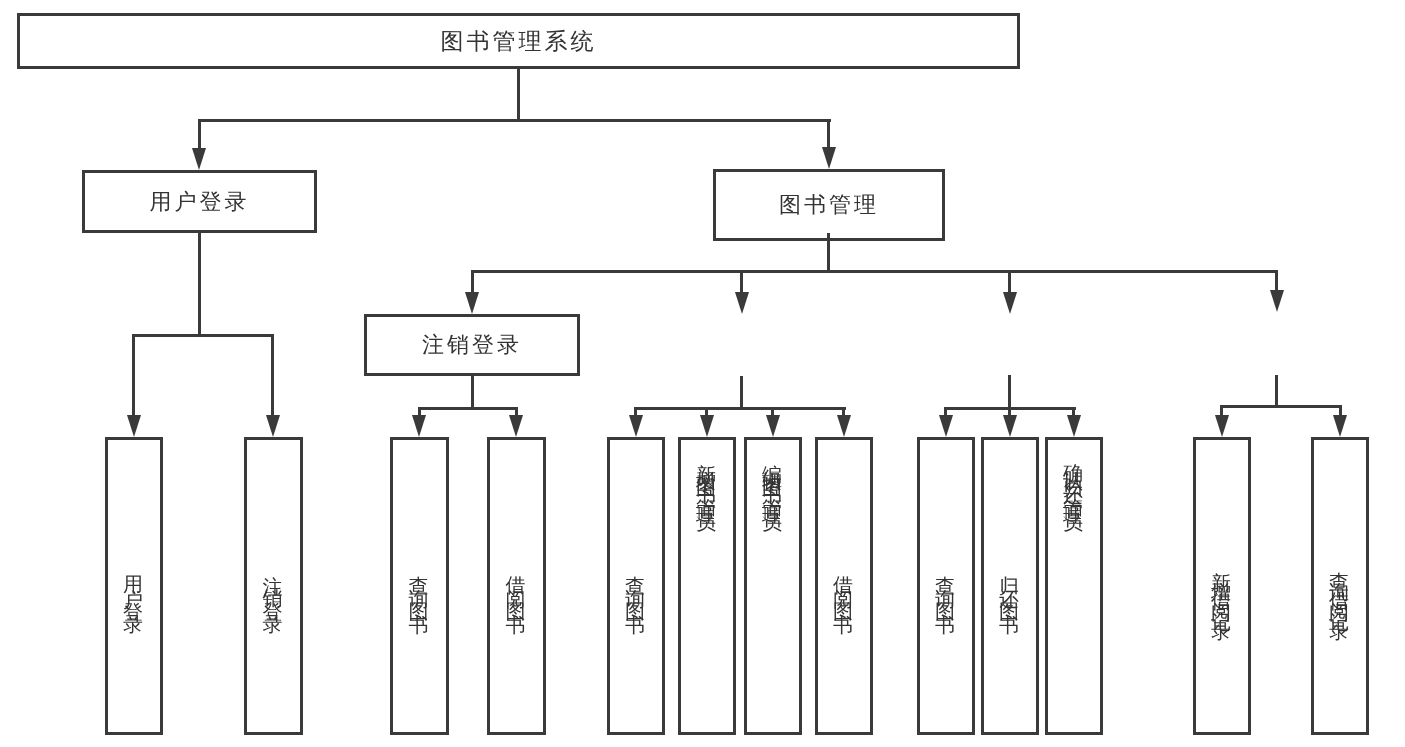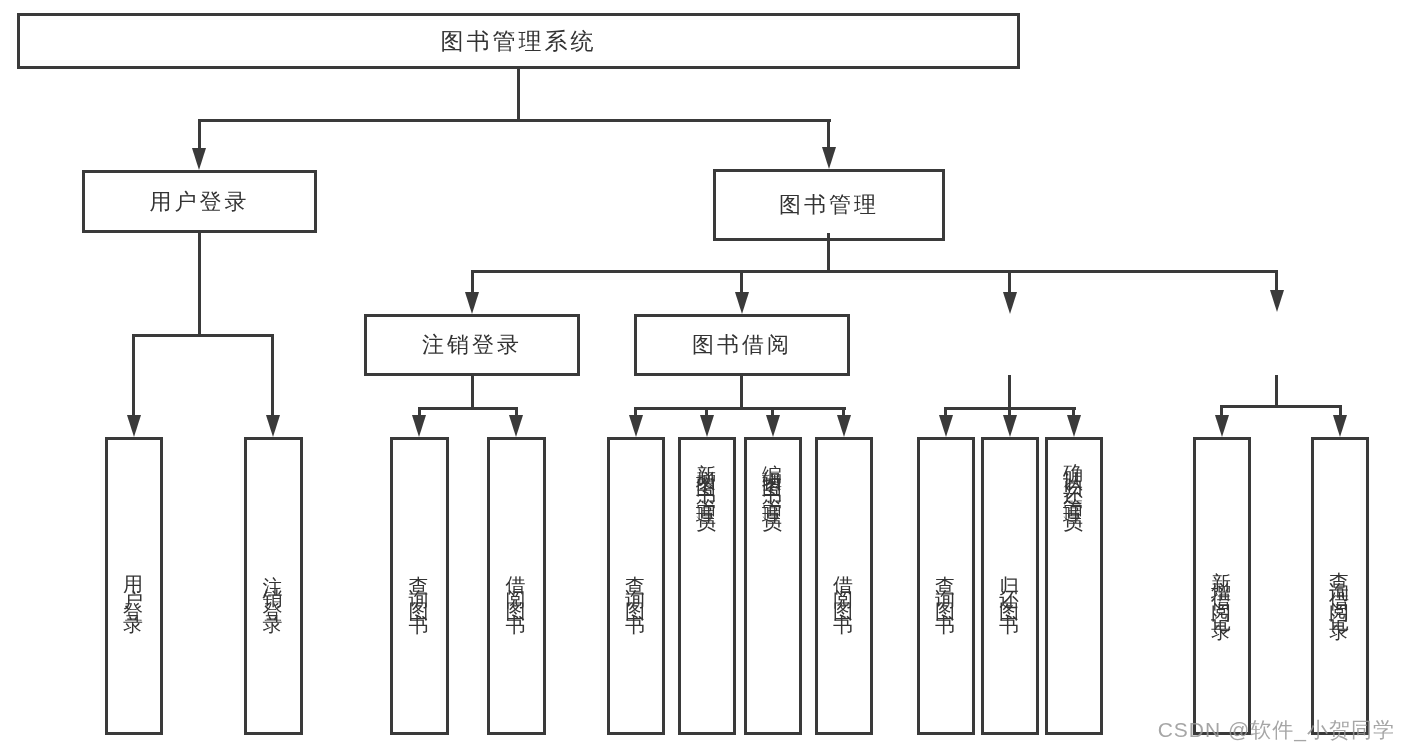--- a/index.html
+++ b/index.html
@@ -114,23 +114,20 @@
   <div class="vline" style="left:740px;top:270px;height:26px"></div>
   <div class="arrow" style="left:735px;top:292px"></div>
   <div class="vline" style="left:1008px;top:270px;height:26px"></div>
   <div class="arrow" style="left:1003px;top:292px"></div>
   <div class="vline" style="left:1275px;top:270px;height:26px"></div>
   <div class="arrow" style="left:1270px;top:290px"></div>
 
   <div class="box header" style="left:364px;top:314px;width:216px;height:62px">
     <span>注销登录</span>
   </div>
-  <div class="box header" style="left:634px;top:314px;width:216px;height:62px">
-    <span>图书借阅</span>
-  </div>
 
   <div class="vline" style="left:471px;top:376px;height:34px"></div>
   <div class="hline" style="left:418px;top:407px;width:100px"></div>
   <div class="vline" style="left:418px;top:407px;height:12px"></div>
   <div class="arrow" style="left:412px;top:415px"></div>
   <div class="vline" style="left:515px;top:407px;height:12px"></div>
   <div class="arrow" style="left:509px;top:415px"></div>
 
   <div class="vline" style="left:740px;top:376px;height:34px"></div>
   <div class="hline" style="left:634px;top:407px;width:212px"></div>
@@ -196,15 +193,14 @@
     <span>确认归还（管理员）</span>
   </div>
 
   <div class="leaf center ls-mid" style="left:1193px;top:437px;width:58px;height:298px">
     <span>新增借阅记录</span>
   </div>
   <div class="leaf center ls-mid" style="left:1311px;top:437px;width:58px;height:298px">
     <span>查询借阅记录</span>
   </div>
 
-  <div class="watermark">CSDN @软件_小贺同学</div>
 
 </div>
 
 </body></html>

